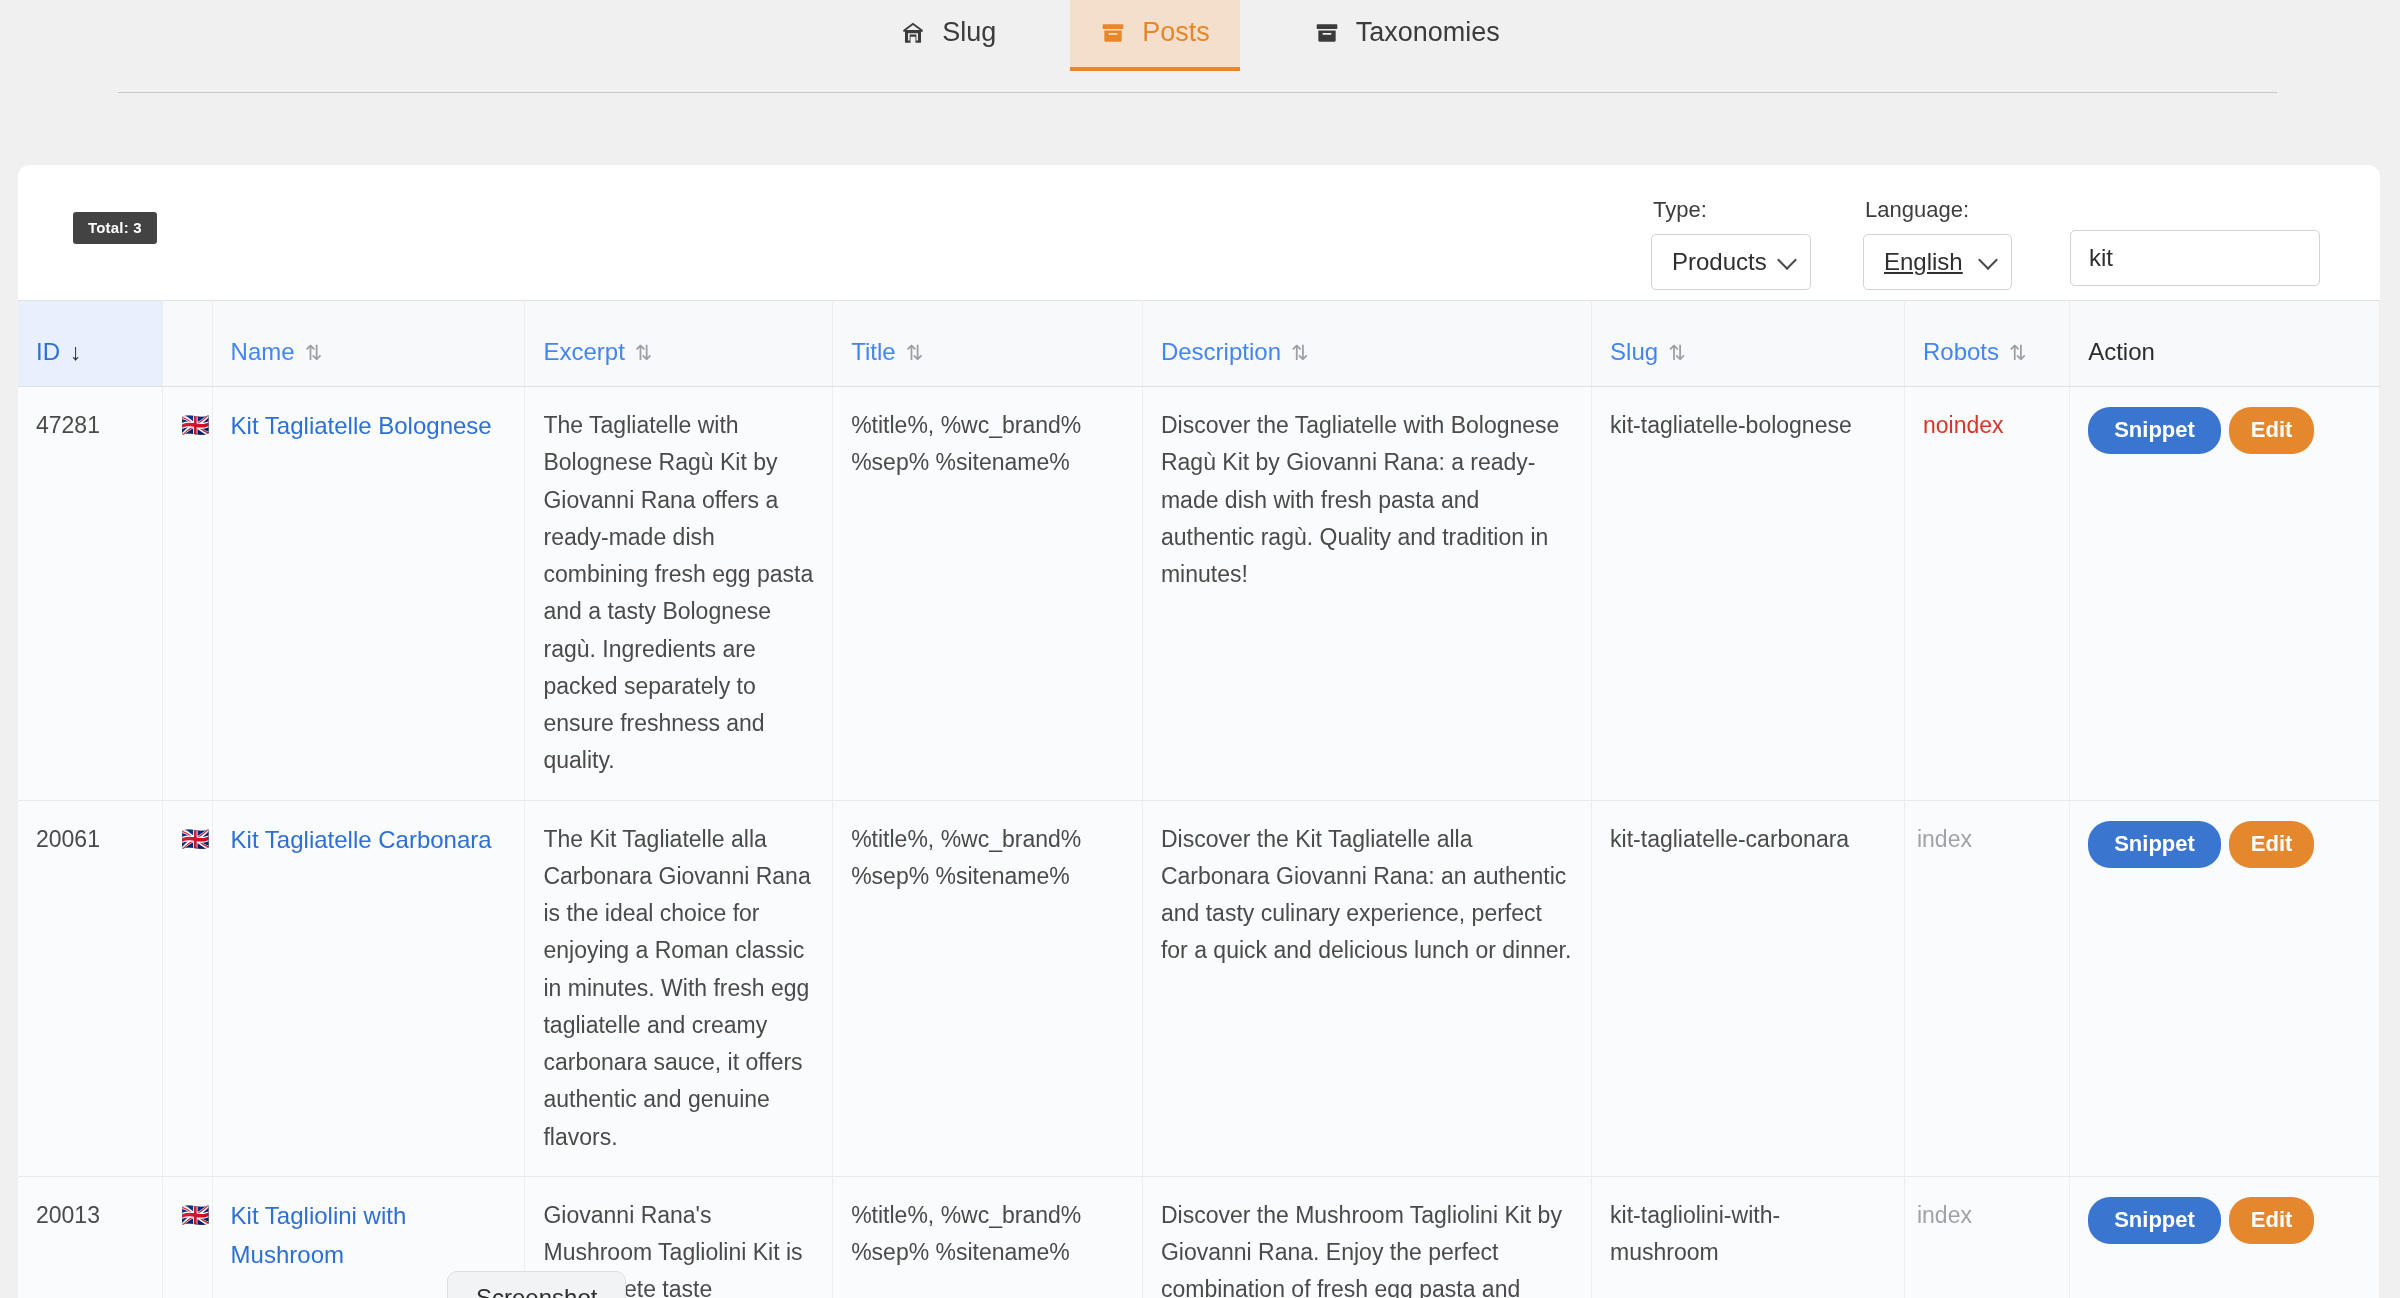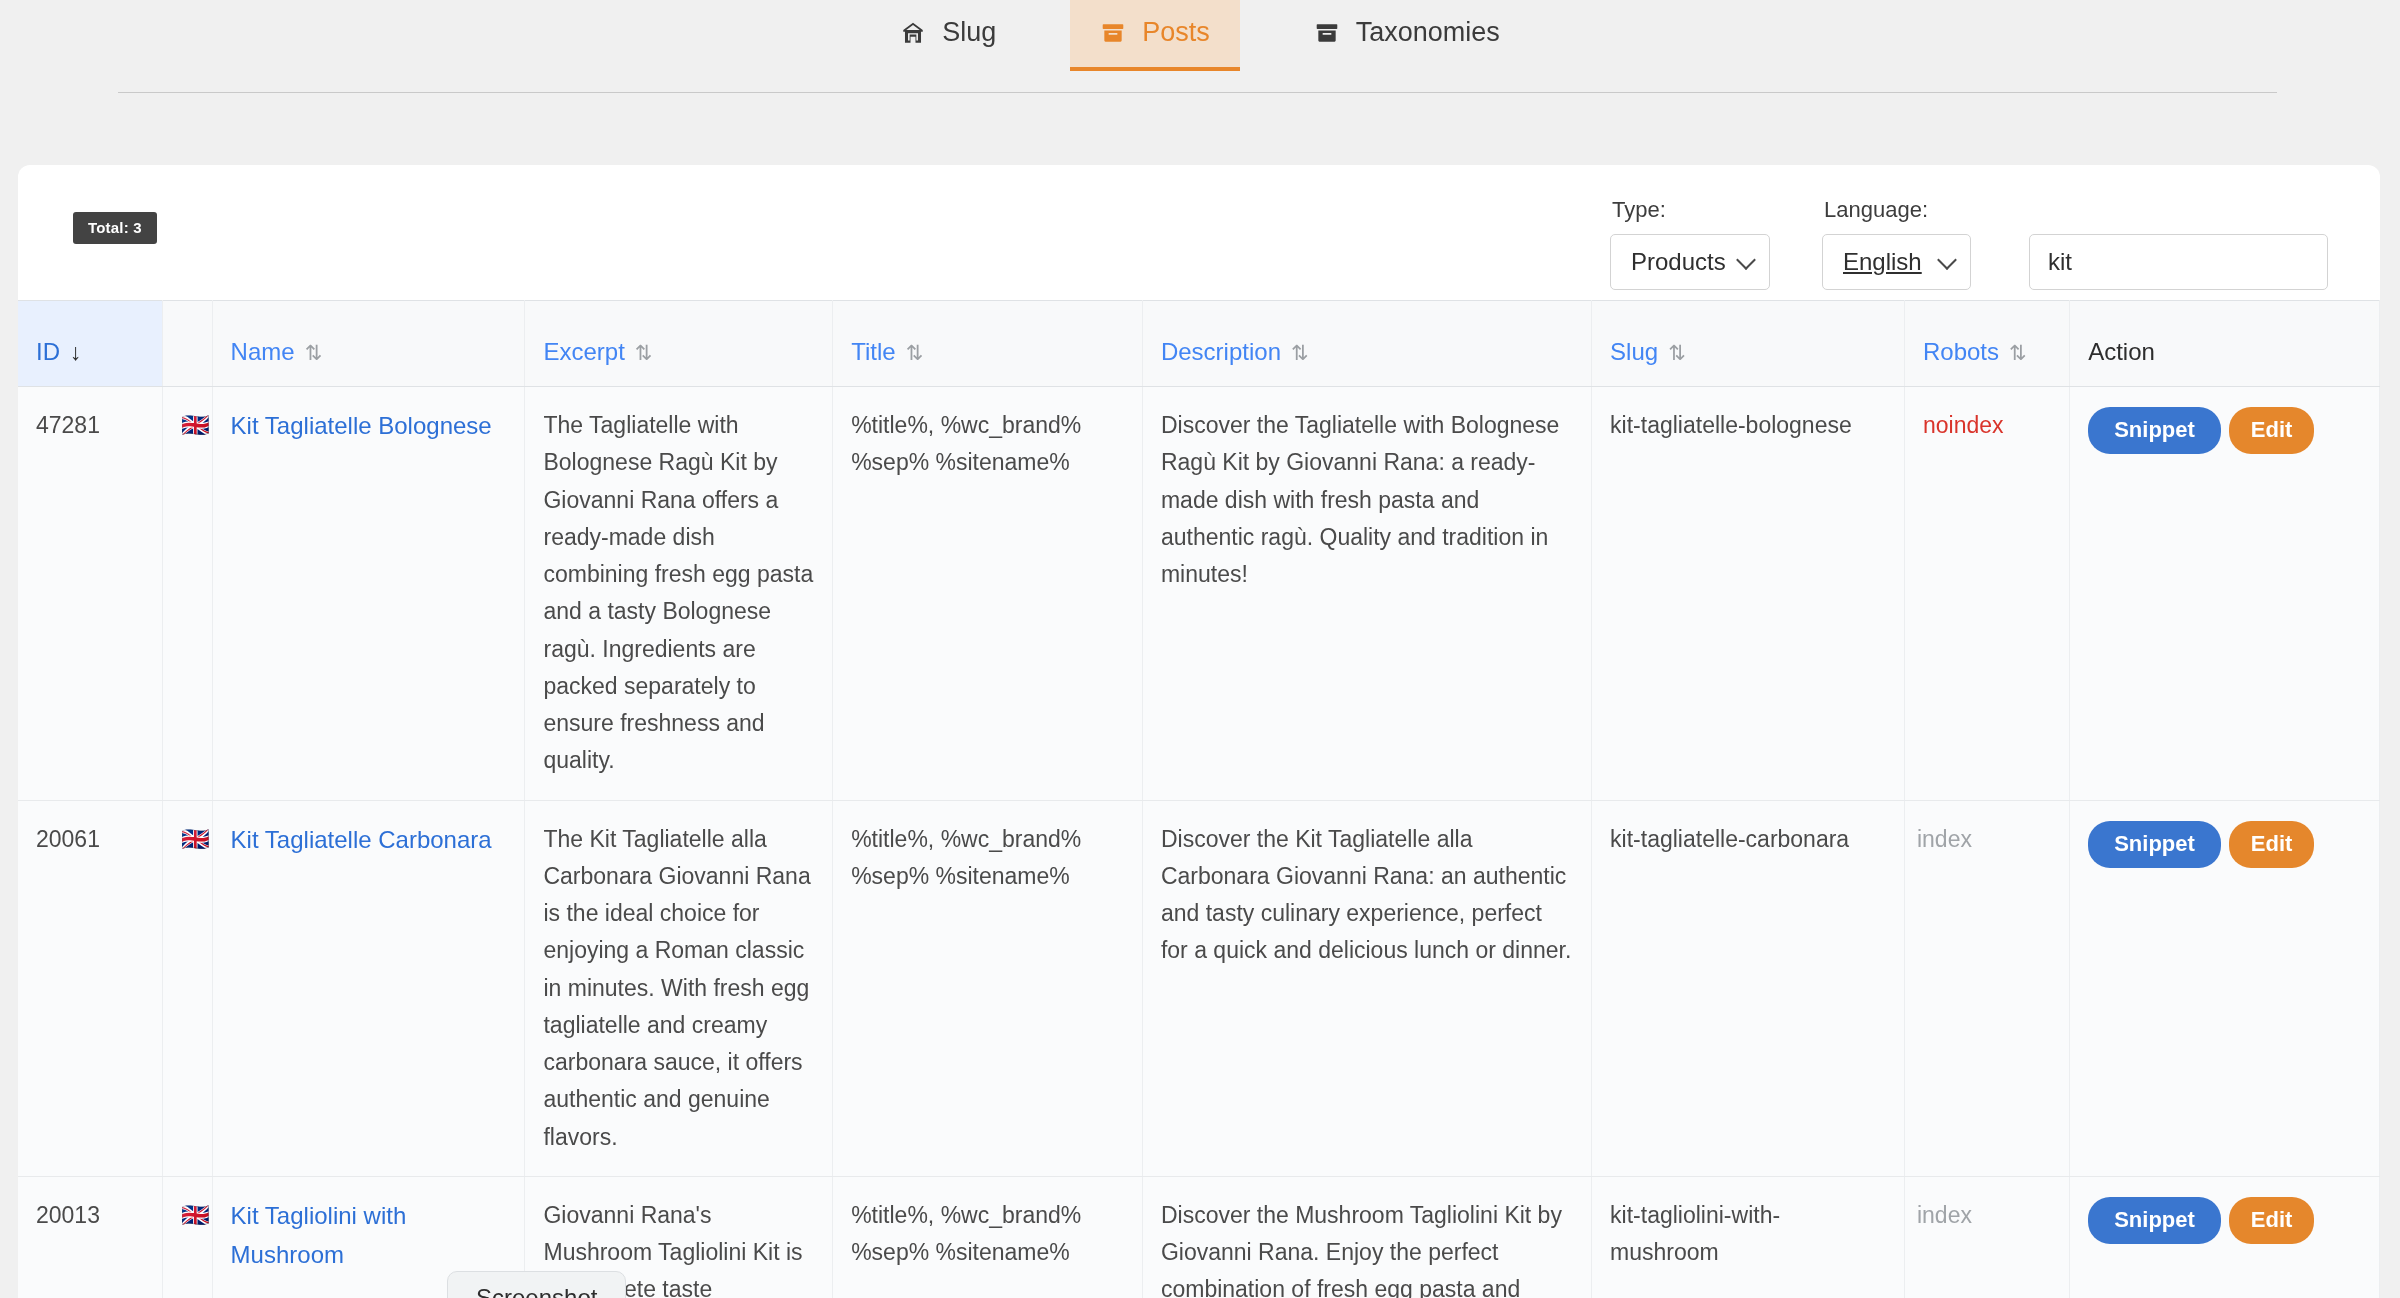--- a/index.html
+++ b/index.html
@@ -77,24 +77,24 @@
     background: #434343;
     color: #ffffff;
     font-size: 15px;
     font-weight: bold;
     padding: 7px 15px 8px 15px;
     border-radius: 3px;
     letter-spacing: 0.2px;
   }
   .filters {
     position: absolute;
-    right: 52px;
+    right: 60px;
     top: 32px;
     display: flex;
-    align-items: flex-end;
+    align-items: flex-start;
     gap: 0;
   }
   .filter-group { display: flex; flex-direction: column; }
   .filter-label {
     font-size: 22px;
     color: #3d3d3d;
     margin-bottom: 11px;
     padding-left: 2px;
   }
   .select-box {
@@ -119,21 +119,21 @@
     width: 14px; height: 14px;
     margin-top: -9px;
     border-right: 2.5px solid #4a4a4a;
     border-bottom: 2.5px solid #4a4a4a;
     transform: rotate(45deg);
   }
   .gap-a { width: 52px; }
   .gap-b { width: 58px; }
   .search-wrap { display: flex; flex-direction: column; justify-content: flex-end; height: 100%; }
   .search-input {
-    width: 299px;
+    width: 250px;
     height: 56px;
     border: 1px solid #d3d3d3;
     border-radius: 5px;
     background: #fff;
     font-size: 24px;
     color: #2f2f2f;
     padding: 0 18px;
     font-family: "Liberation Sans", sans-serif;
     outline: none;
     margin-top: 33px;

